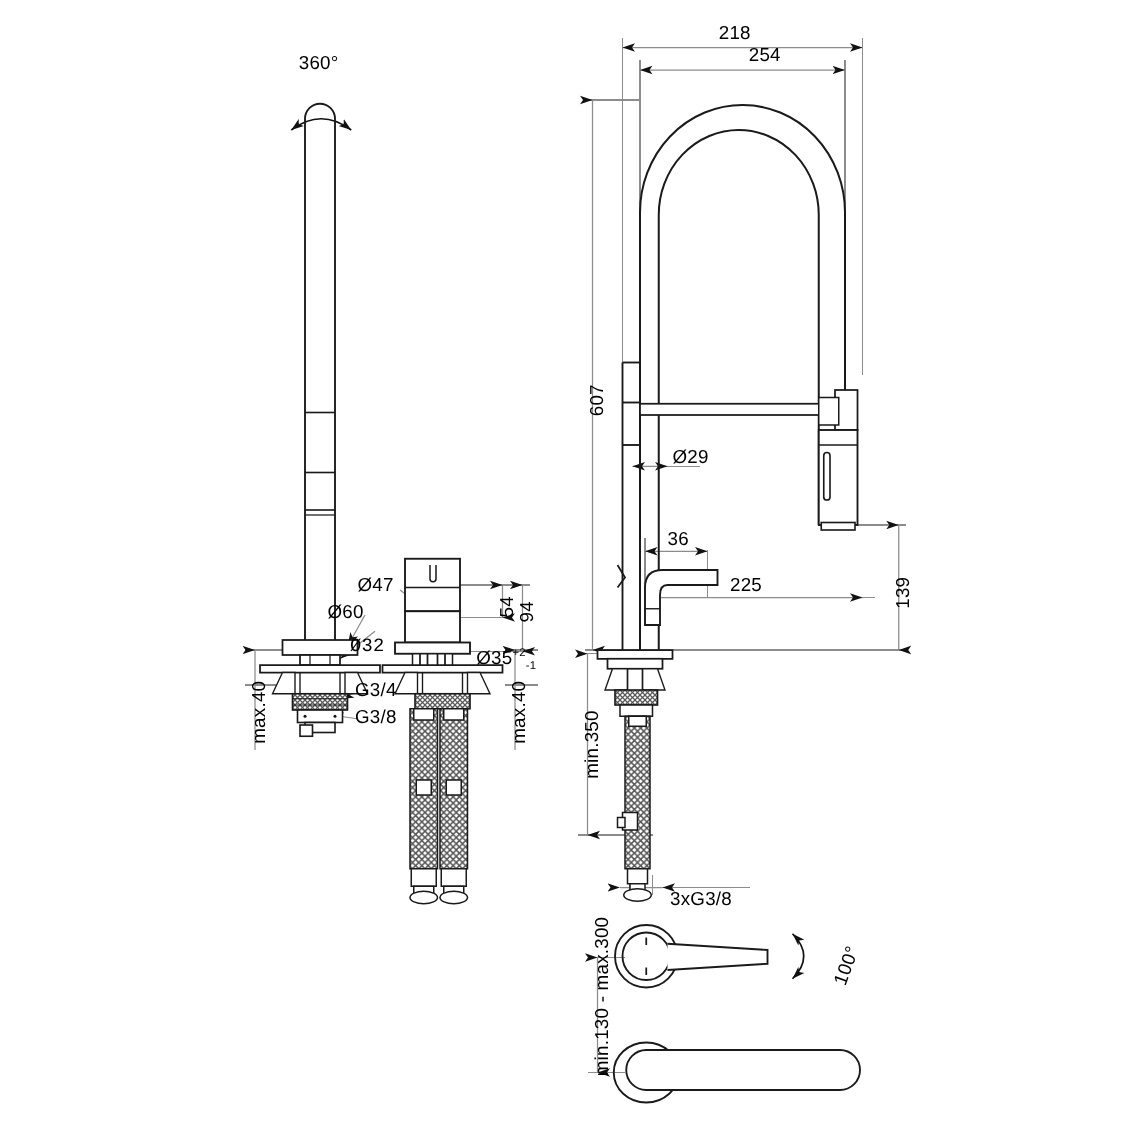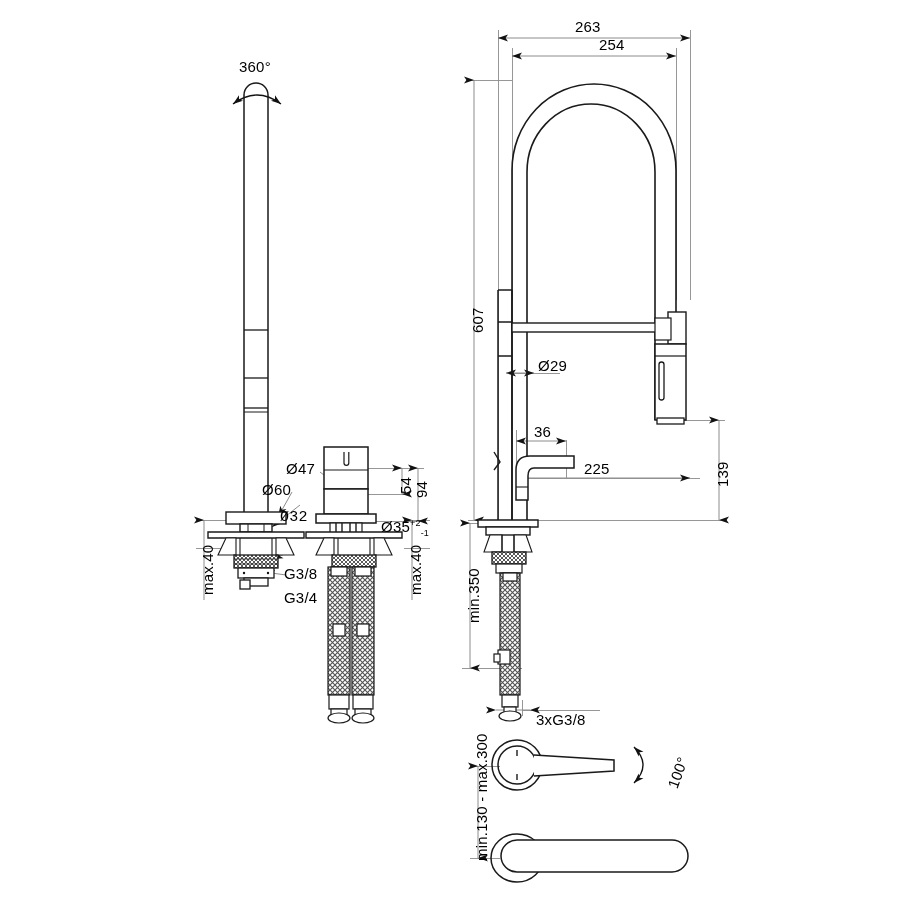--- a/index.html
+++ b/index.html
@@ -290,53 +290,53 @@
     <path d="M634,747 Q652,765 634,783" stroke="#111" stroke-width="1.3" fill="none" marker-start="url(#ahR)" marker-end="url(#ahL)"></path>
 
     <g stroke-width="1.5">
       <ellipse cx="517" cy="858" rx="26" ry="24"></ellipse>
       <path d="M517,840 L672,840 A16,16 0 0 1 672,872 L517,872
                A16,16 0 0 1 517,840 Z" fill="#fff"></path>
     </g>
   </g>
 </svg>
 
-<div class="lbl" style="left:239px;top:59px;">
+<div class="lbl" style="left:239px;top:43px;">
   <span>360</span><span>°</span>
 </div>
 
 <div class="lbl" style="left:262px;top:482px;">
   <span>Ø</span><span>60</span>
 </div>
 
 <div class="lbl" style="left:280px;top:510px;font-family:Liberation Mono, monospace;">
   <span>Ø</span><span>32</span>
 </div>
 
-<div class="lbl" style="left:284px;top:545px;margin-top:45px;">G3/4</div>
+<div class="lbl" style="left:284px;top:545px;">G3/4</div>
 
 <div class="lbl" style="left:284px;top:566px;">G3/8</div>
 
 <div class="lbl vert" style="left:200px;top:595px;transform:rotate(-90deg);">max.40</div>
 
 <div class="lbl" style="left:286px;top:461px;">
   <span>Ø</span><span>47</span>
 </div>
 
 <div class="lbl" style="left:381px;top:519px;text-align:right;">
   <span>Ø</span><span>35</span><span class="sup">+2</span><span class="sub">-1</span>
 </div>
 
 <div class="lbl vert" style="left:398px;top:494px;transform:rotate(-90deg);">54</div>
 
 <div class="lbl vert" style="left:414px;top:498px;transform:rotate(-90deg);">94</div>
 
 <div class="lbl vert" style="left:408px;top:595px;transform:rotate(-90deg);">max.40</div>
 
-<div class="lbl" style="left:575px;top:19px;">263</div>
+<div class="lbl" style="left:575px;top:19px;">218</div>
 
 <div class="lbl" style="left:599px;top:37px;">254</div>
 
 <div class="lbl vert" style="left:470px;top:333px;transform:rotate(-90deg);">607</div>
 
 <div class="lbl" style="left:538px;top:358px;">
   <span>Ø</span><span>29</span>
 </div>
 
 <div class="lbl" style="left:534px;top:424px;">36</div>

